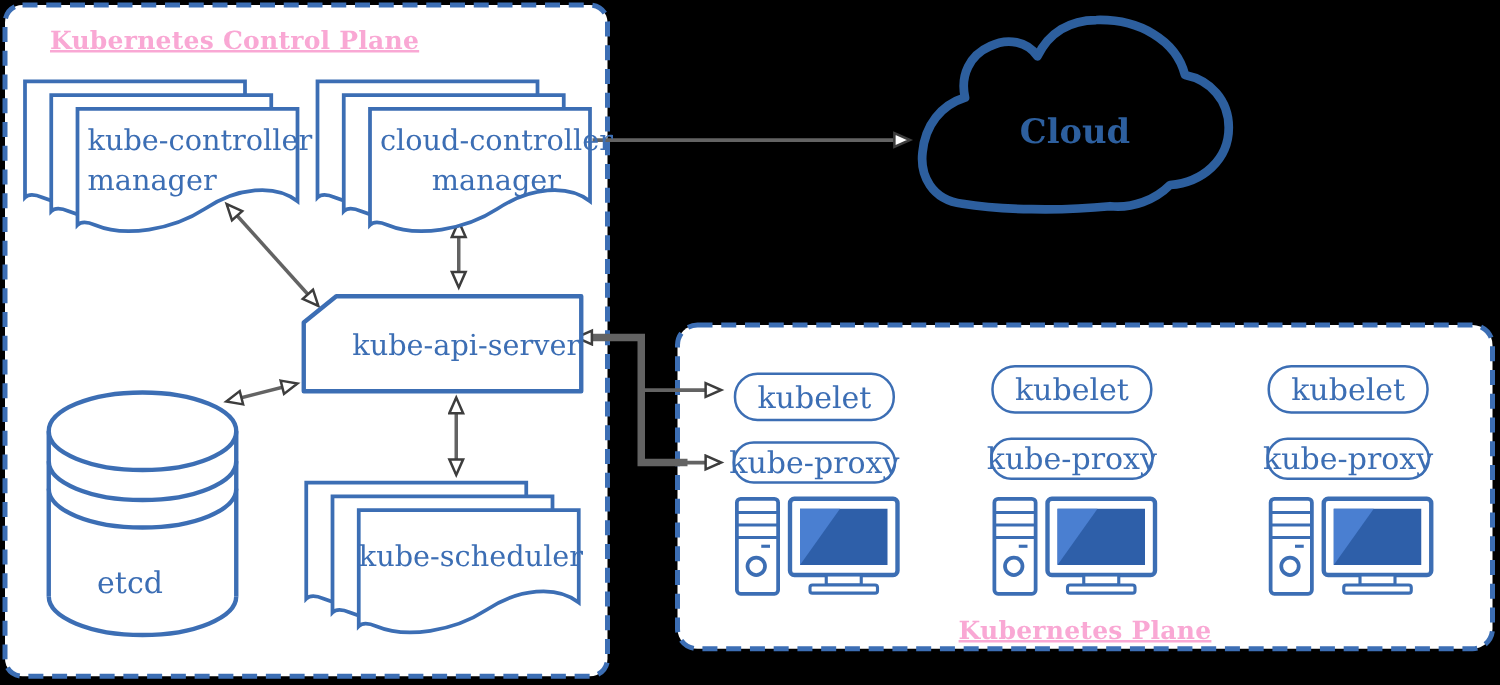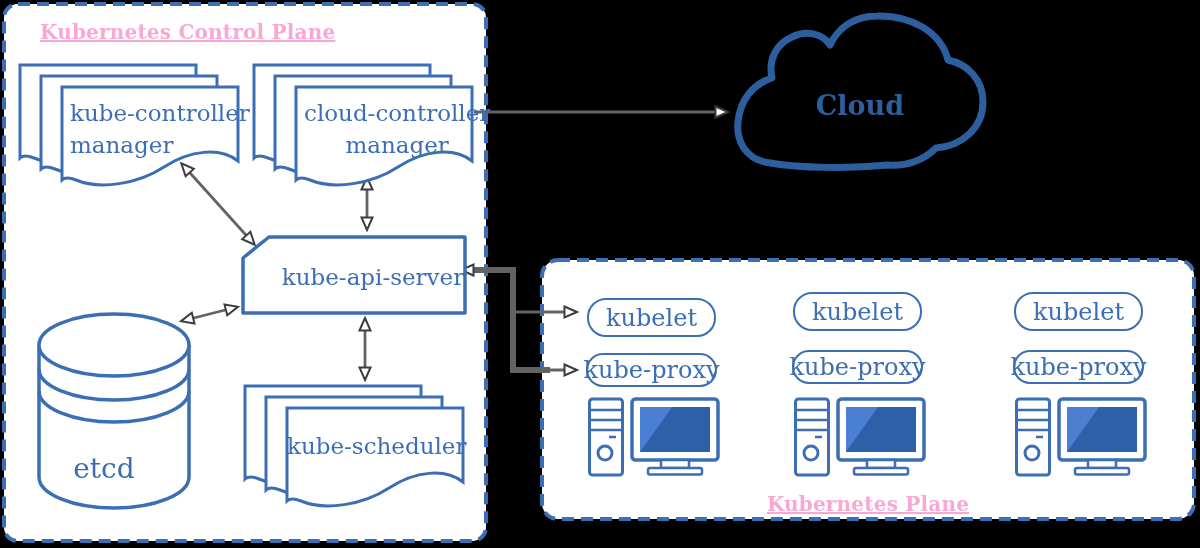--- a/index.html
+++ b/index.html
@@ -104,21 +104,21 @@
 
   <div class="txt doc-label" style="left:70px;top:97px;">
     <div>kube-controller</div>
     <div>manager</div>
   </div>
   <div class="txt doc-label" style="left:304px;top:97px;text-align:center;">
     <div>cloud-controller</div>
     <div>manager</div>
   </div>
   <div class="txt doc-label center" style="left:243px;top:261px;width:260px;">kube-api-server</div>
-  <div class="txt center" style="left:39px;top:452px;width:130px;font-size:28px;">etcd</div>
+  <div class="txt center" style="left:39px;top:452px;width:130px;font-size:24px;">etcd</div>
   <div class="txt doc-label center" style="left:287px;top:430px;width:176px;">kube-scheduler</div>
   <div class="txt cloud-label center" style="left:735px;top:90px;width:250px;">Cloud</div>
 
   <div class="pillbox kubelet" style="left:587px;top:298px;">
     <span>kubelet</span>
   </div>
   <div class="pillbox kubeproxy" style="left:586px;top:353px;">
     <span>kube-proxy</span>
   </div>
 

